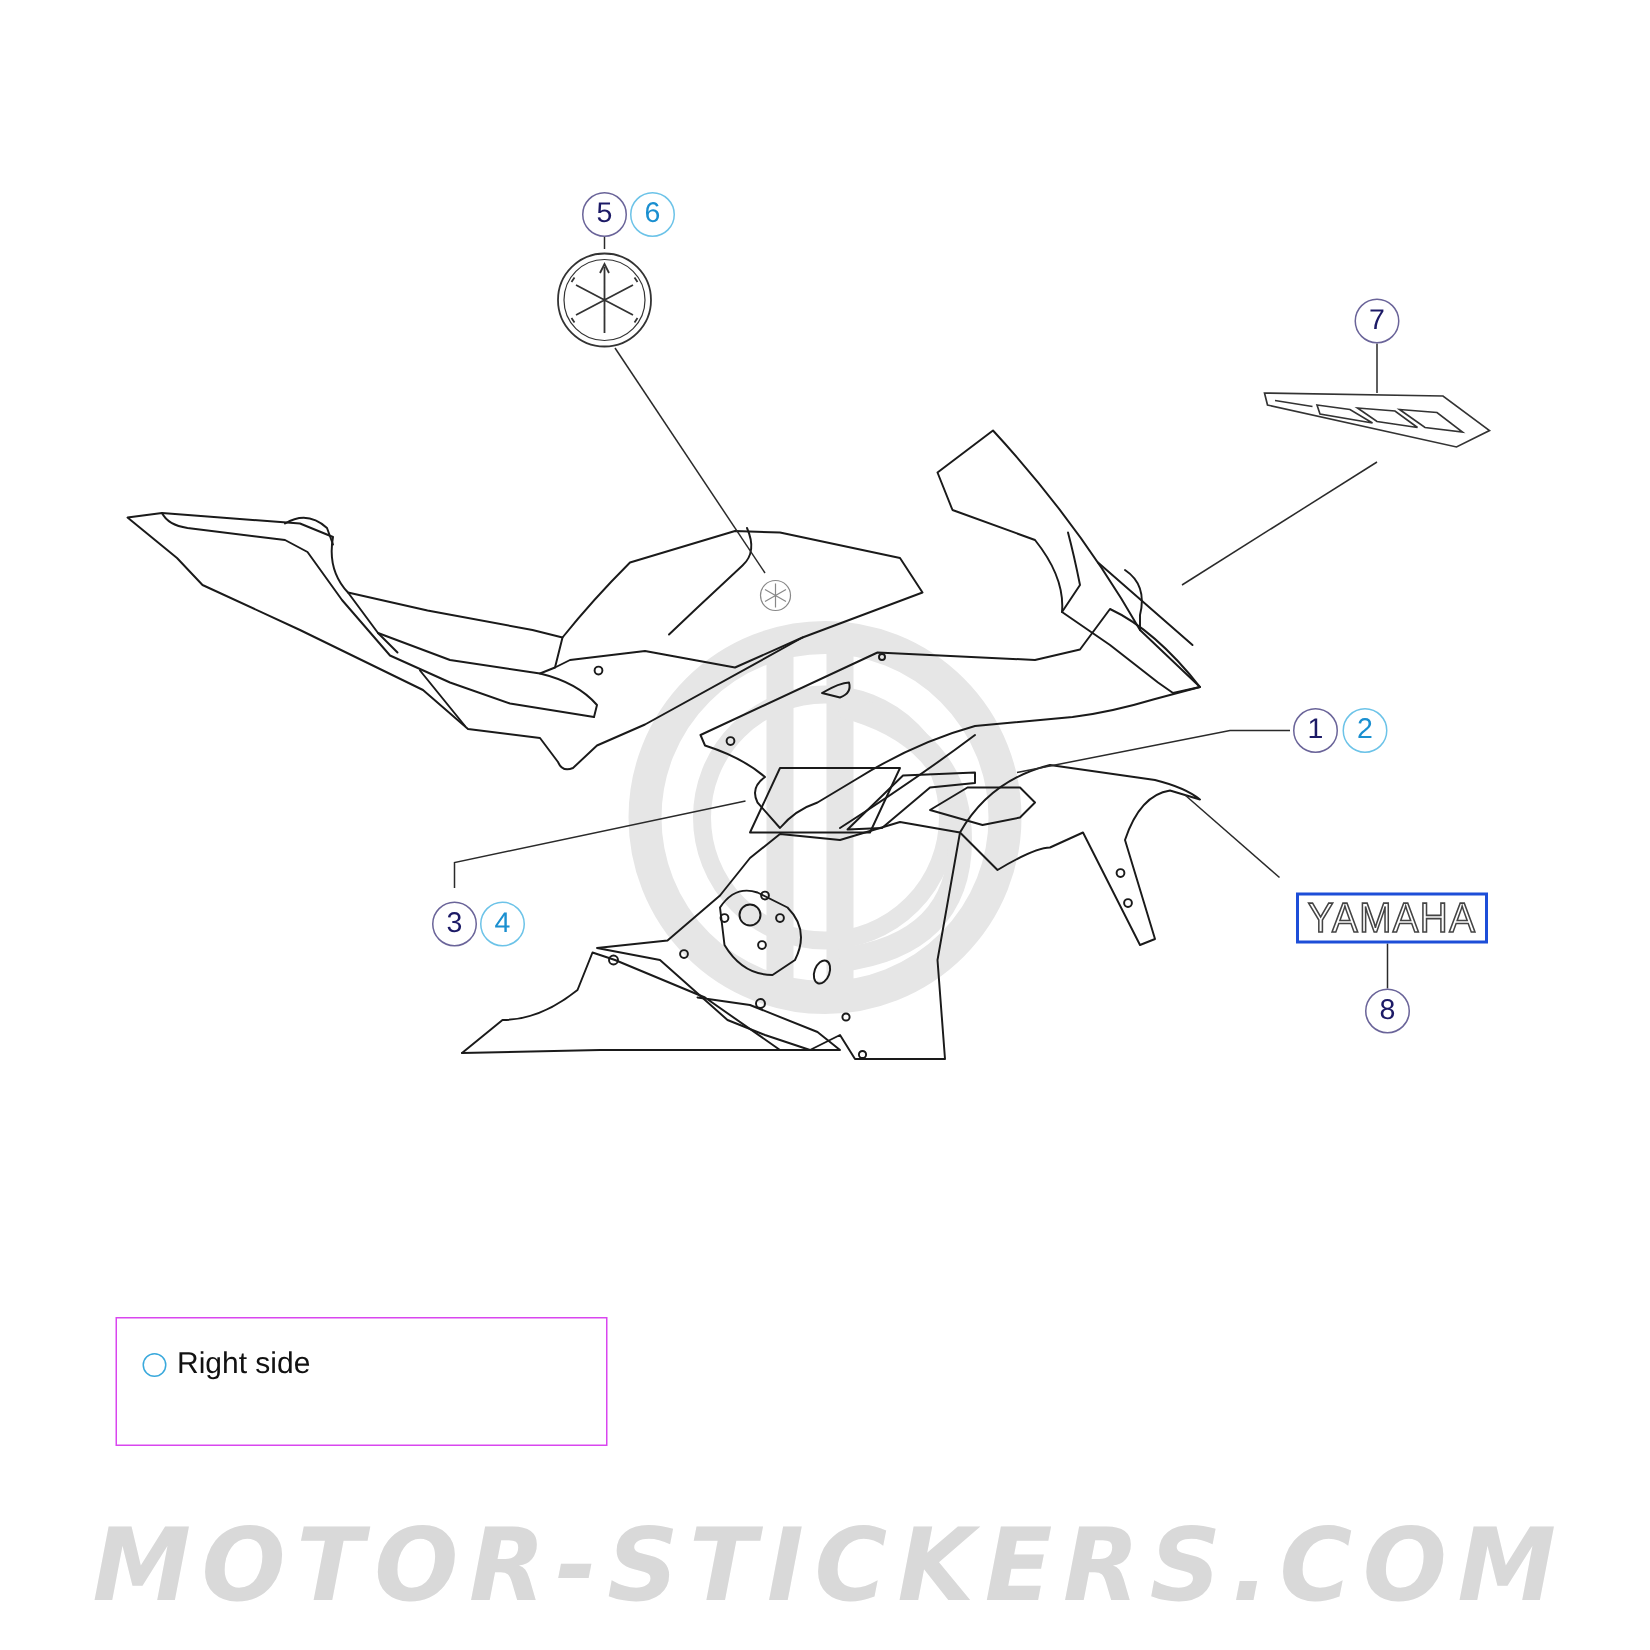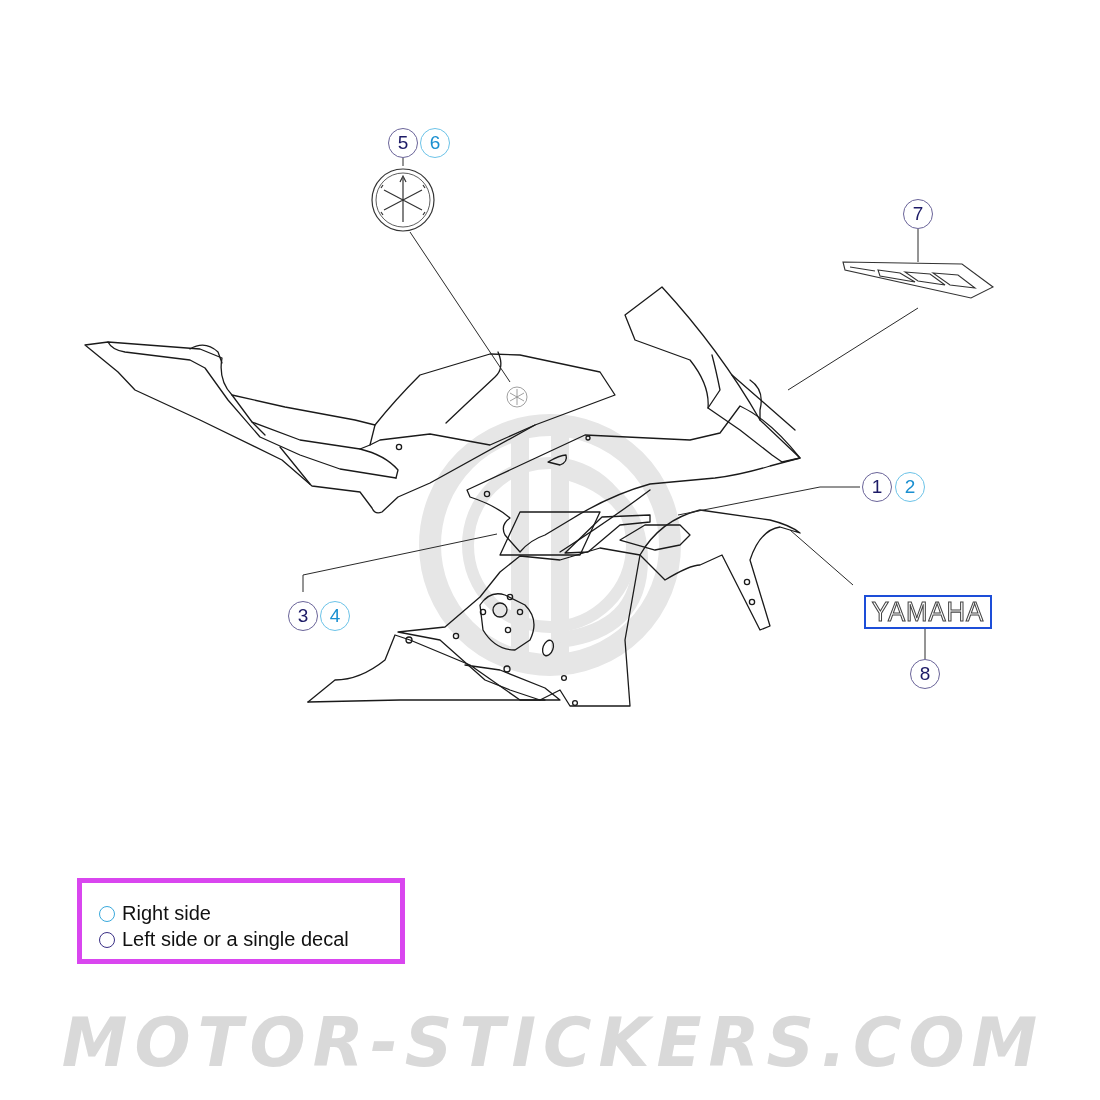--- a/index.html
+++ b/index.html
@@ -3,21 +3,21 @@
 <meta charset="utf-8">
 <style>
   html, body { margin: 0; padding: 0; background: #ffffff; }
   body { width: 1100px; height: 1100px; position: relative; overflow: hidden; font-family: "Liberation Sans", sans-serif; }
   .stage { position: absolute; left: 0; top: 0; width: 1100px; height: 1100px; }
   svg.art { position: absolute; left: 0; top: 0; }
   .callout { position: absolute; width: 30px; height: 30px; border-radius: 50%; box-sizing: border-box;
              display: flex; align-items: center; justify-content: center; font-size: 19px; background: #fff; }
   .callout.left { border: 1.3px solid #6a6499; color: #1c1a66; }
   .callout.right { border: 1.3px solid #6cc3e8; color: #1a8fd0; }
-  .legend { position: absolute; left: 77px; top: 878px; width: 328px; height: 86px; border: 5px solid #d946ef; box-sizing: border-box; background: #fff; }
+  .legend { position: absolute; left: 77px; top: 878px; width: 328px; height: 86px; border: 1px solid #d946ef; box-sizing: border-box; background: #fff; }
   .legend-row { position: absolute; left: 17px; display: flex; align-items: center; font-size: 20px; color: #111; }
   .legend-dot { width: 16px; height: 16px; border-radius: 50%; box-sizing: border-box; margin-right: 7px; }
   .legend-dot.right { border: 1.5px solid #3aa9dc; }
   .legend-dot.left { border: 1.5px solid #3a2f85; }
   .watermark { position: absolute; left: 58px; top: 1005px; width: 990px; text-align: center;
                font-family: "DejaVu Sans", sans-serif; font-weight: bold; font-style: italic;
                font-size: 66px; letter-spacing: 7px; color: #d9d9d9; transform: scaleY(1.02); }
   .yamaha-box { position: absolute; left: 864px; top: 595px; width: 128px; height: 34px; border: 2px solid #1d4ed8; box-sizing: border-box; }
   .yamaha-text { position: absolute; left: 0; top: 0; width: 100%; height: 100%; display:flex; align-items:center; justify-content:center;
                  font-family: "Liberation Sans", sans-serif; font-size: 28px; color: #fff; letter-spacing: 1px;
@@ -146,20 +146,16 @@
 
   <div class="yamaha-box">
     <div class="yamaha-text">YAMAHA</div>
   </div>
 
   <div class="legend">
     <div class="legend-row" style="top:19px;">
       <span class="legend-dot right"></span>
       <span>Right side</span>
     </div>
-    <div class="legend-row" style="top:45px;">
-      <span class="legend-dot left"></span>
-      <span>Left side or a single decal</span>
-    </div>
   </div>
 
   <div class="watermark">MOTOR-STICKERS.COM</div>
 </div>
 
 </body></html>

